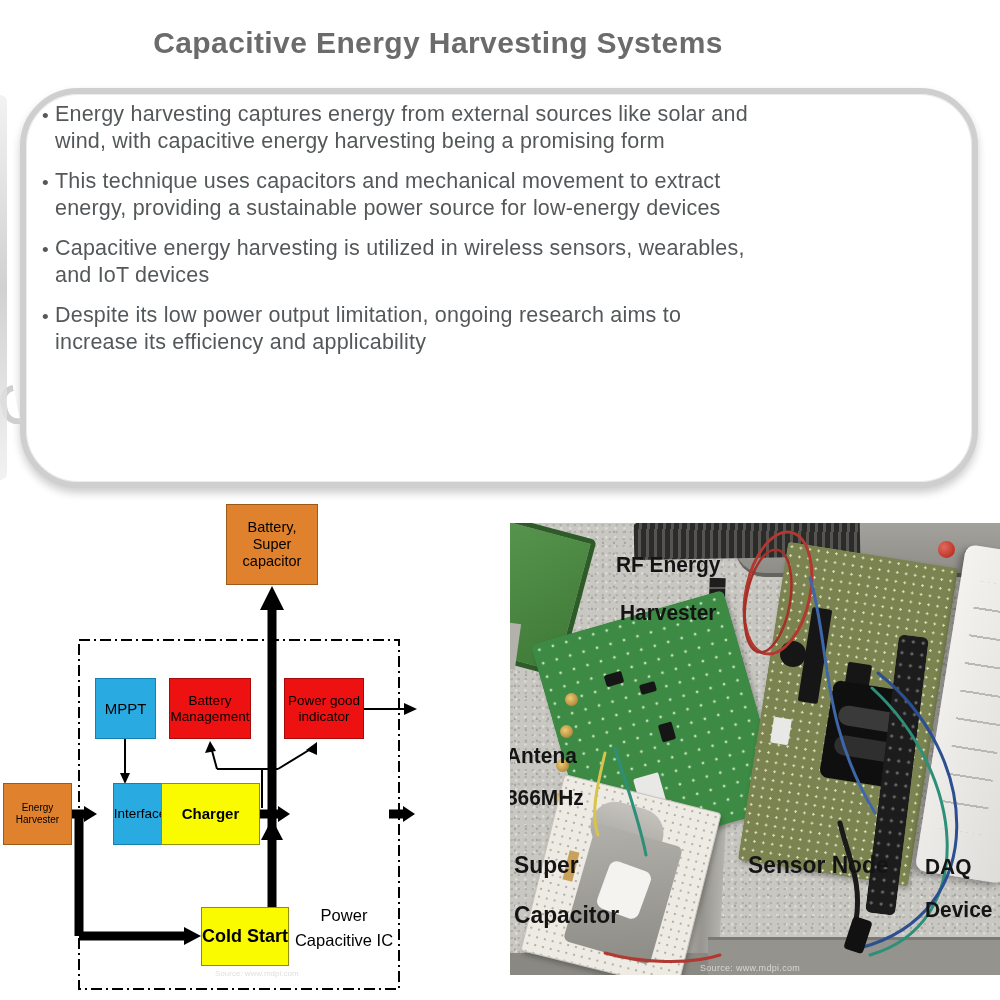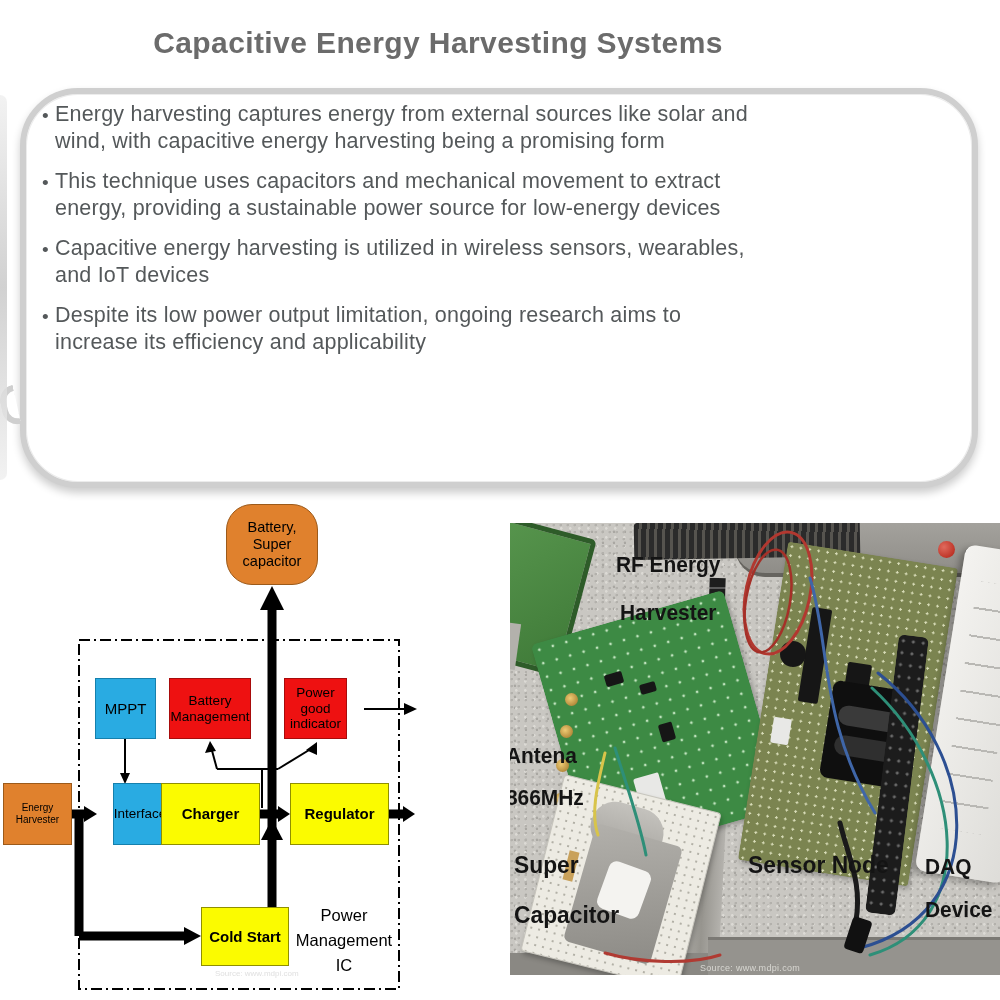--- a/index.html
+++ b/index.html
@@ -172,35 +172,34 @@
       <line x1="364" y1="209" x2="406" y2="209"></line>
     </g>
     <g fill="#000">
       <polygon points="125,284 120,273 130,273"></polygon>
       <polygon points="210,241 205,253 216,251"></polygon>
       <polygon points="317,242 306,250 317,255"></polygon>
       <polygon points="417,209 404,203 404,215"></polygon>
     </g>
   </svg>
 
-  <div class="dbox orange" style="left:226px; top:4px;  width:92px; height:81px; font-size:14.5px;border-radius:26px;">Battery, Super
+  <div class="dbox orange" style="left:226px; top:4px;  width:92px; height:81px; font-size:14.5px;">Battery, Super
 capacitor</div>
   <div class="dbox blue" style="left:95px;  top:178px; width:61px; height:61px; font-size:15px;">MPPT</div>
   <div class="dbox redbx" style="left:169px; top:178px; width:82px; height:61px; font-size:13.5px;">Battery
 Management</div>
-  <div class="dbox redbx" style="left:284px; top:178px; width:63px; height:61px; font-size:13.5px;">Power good
+  <div class="dbox redbx" style="left:284px; top:178px; width:80px; height:61px; font-size:13.5px;">Power good
 indicator</div>
   <div class="dbox orange" style="left:3px;   top:283px; width:69px; height:62px; font-size:10px;">Energy
 Harvester</div>
   <div class="dbox blue" style="left:97px;  top:283px; width:54px; height:62px; font-size:13.5px;margin-left:16px;">Interface</div>
   <div class="dbox yellow" style="left:161px; top:283px; width:99px; height:62px; font-size:15px;">Charger</div>
-  <div class="dbox yellow" style="left:290px; top:283px; width:99px; height:62px; font-size:15px;">Regulator</div>
-  <div class="dbox yellow" style="left:201px; top:407px; width:88px; height:59px; font-size:15px;">Cold Start</div>
+  <div class="dbox yellow" style="left:201px; top:407px; width:88px; height:59px; font-size:18px;">Cold Start</div>
   <div class="dlabel" style="left:291px; top:403px; width:106px; font-size:16.5px; line-height:25px;">Power
-Management IC</div>
+Capacitive IC</div>
   <div class="wm-diagram">Source: www.mdpi.com</div>
 </div>
 
 <div class="photo">
   <div class="seam"></div>
   <div class="table-edge-l"></div>
   <div class="table-edge-r"></div>
   <div class="laptop"></div>
   <div class="vent"></div>
   <div class="socket"></div>

